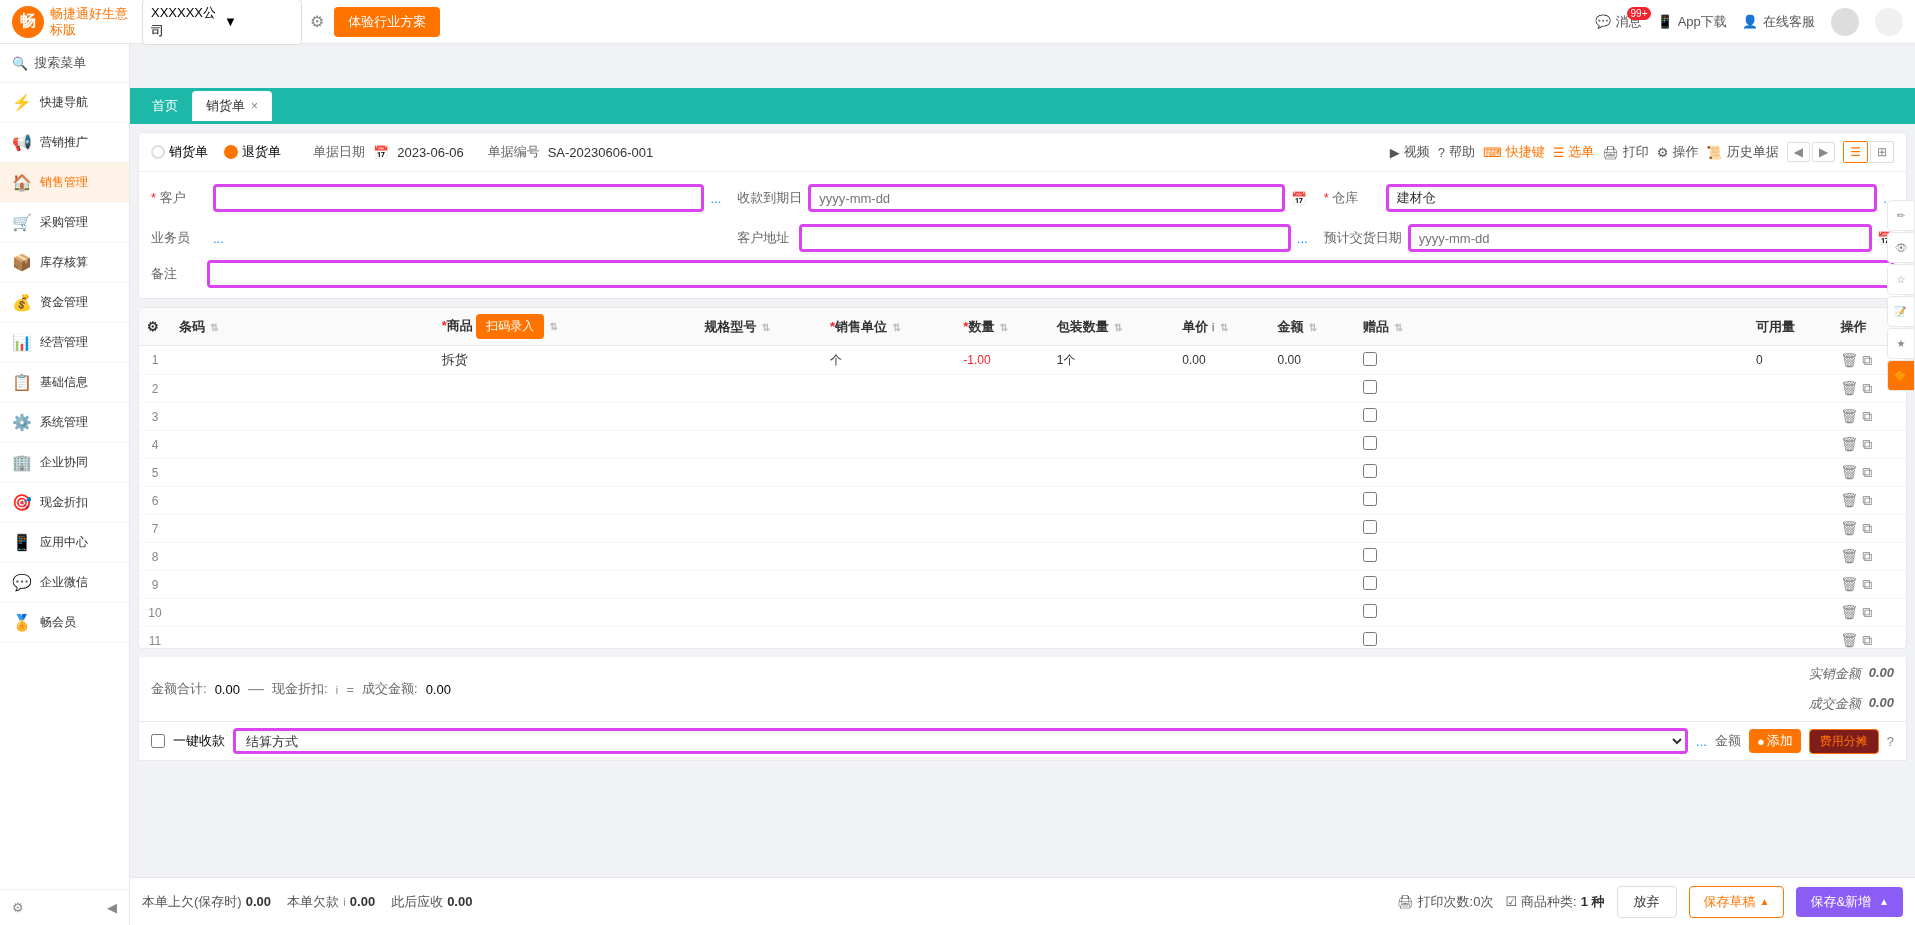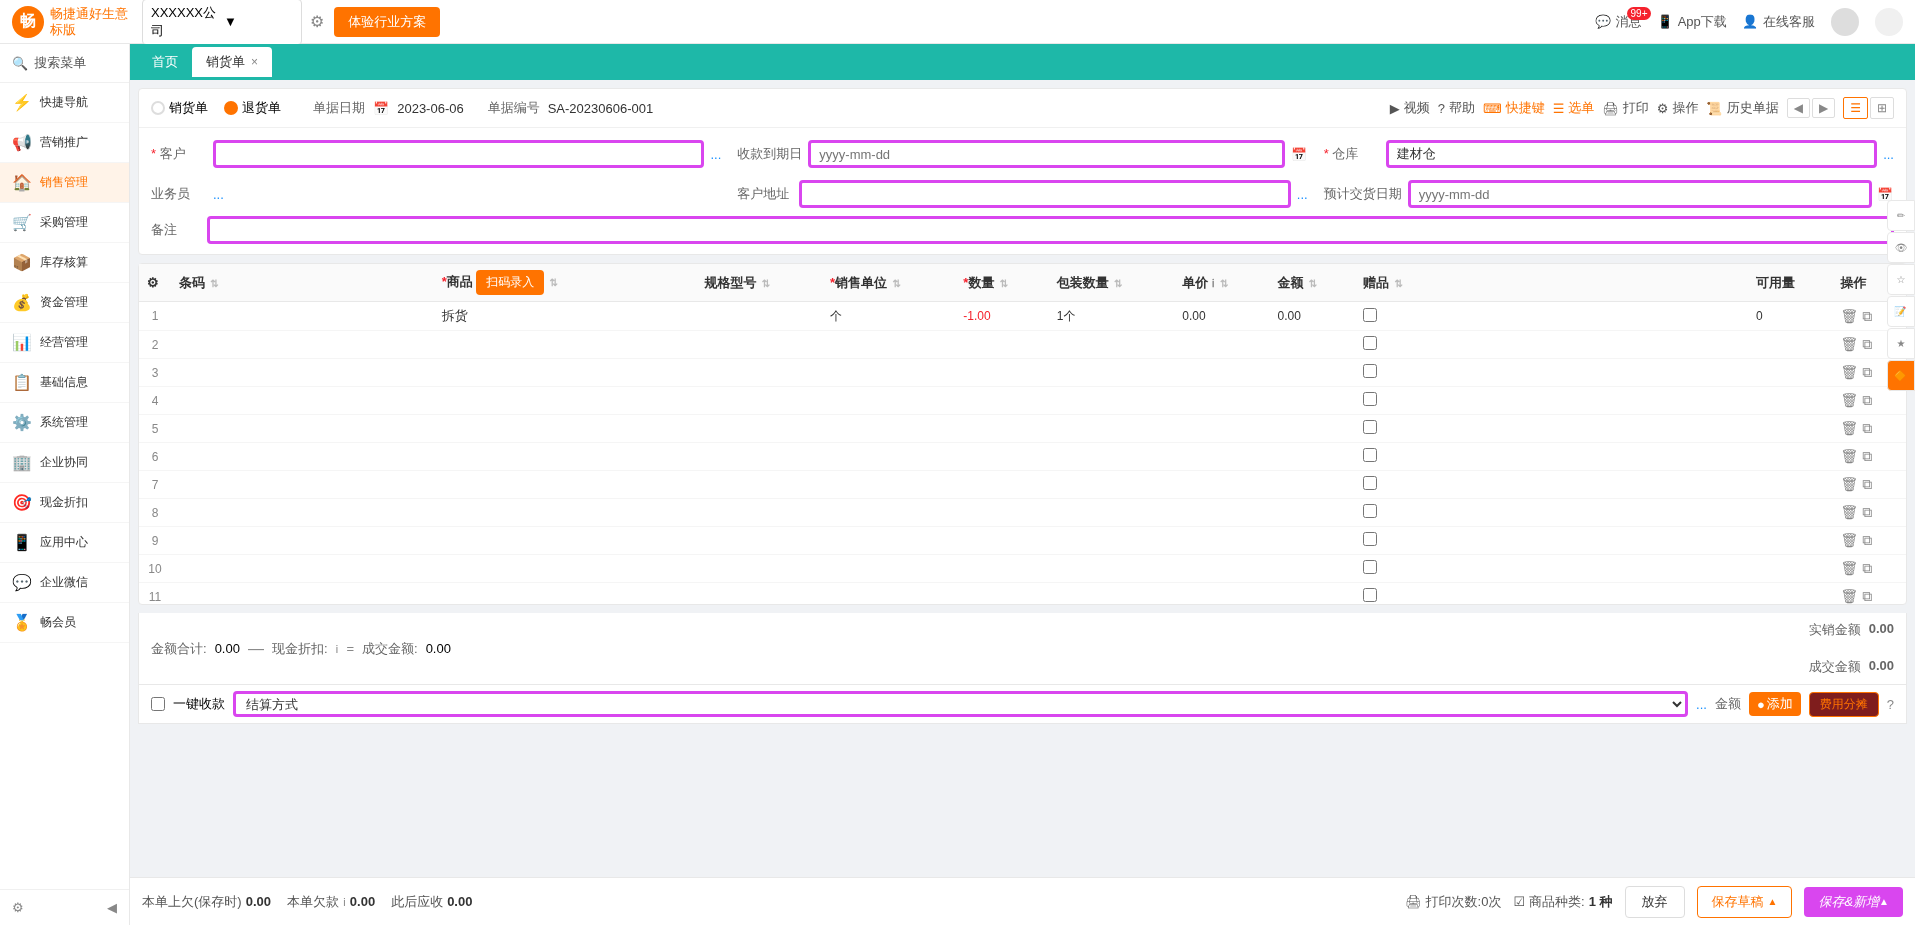--- a/index.html
+++ b/index.html
@@ -102,20 +102,21 @@
     }
 
     
     .tab-bar {
       background: #1eb8a8;
       display: flex;
       align-items: center;
       height: 36px;
       padding: 0 8px;
       flex-shrink: 0;
+      margin-top: 44px;
     }
     .tab-item {
       display: flex; align-items: center; gap: 6px;
       padding: 6px 14px; cursor: pointer; color: rgba(255,255,255,0.8);
       font-size: 13px; border-radius: 4px 4px 0 0;
     }
     .tab-item.active { background: #fff; color: #333; }
     .tab-item.home { color: #fff; }
     .tab-close { font-size: 12px; cursor: pointer; color: #888; }
 
@@ -290,23 +291,23 @@
     .abandon-btn {
       background: #fff; border: 1px solid #ddd; border-radius: 4px;
       padding: 6px 16px; cursor: pointer; font-size: 13px; color: #333;
     }
     .save-draft-btn {
       background: #fff; border: 1px solid #ff7300; color: #ff7300;
       border-radius: 4px; padding: 6px 14px; cursor: pointer; font-size: 13px;
       display: flex; align-items: center; gap: 4px;
     }
     .save-new-btn {
-      background: #d946ef; color: #fff; border: none;
+      background: #8b5cf6; color: #fff; border: none;
       border-radius: 4px; padding: 6px 14px; cursor: pointer; font-size: 13px;
-      display: flex; align-items: center; gap: 0; font-style: italic;
+      display: flex; align-items: center; gap: 8px;
     }
     .arrow-down { font-size: 10px; }
 
     
     .right-float {
       position: fixed; right: 0; top: 200px;
       display: flex; flex-direction: column; gap: 1px;
       z-index: 100;
     }
     .float-btn {
@@ -840,21 +841,21 @@
 
       <div class="footer-summary">
         <span class="summary-label">金额合计:</span>
         <span>0.00</span>
         <span style="color:#888;font-size:16px;">—</span>
         <span class="summary-label">现金折扣:</span>
         <span style="color:#888; font-size:11px; cursor:pointer;">ℹ</span>
         <span class="equals">=</span>
         <span class="summary-label">成交金额:</span>
         <span>0.00</span>
-        <div style="margin-left:auto; display:flex; flex-direction:column; gap:19px; font-size:12px; color:#666;">
+        <div style="margin-left:auto; display:flex; flex-direction:column; gap:12px; font-size:12px; color:#666;font-style:italic;">
           <div style="display:flex; gap:8px;">
             <span>实销金额</span>
             <strong>0.00</strong>
           </div>
           <div style="display:flex; gap:8px;">
             <span>成交金额</span>
             <strong>0.00</strong>
           </div>
         </div>
       </div>

